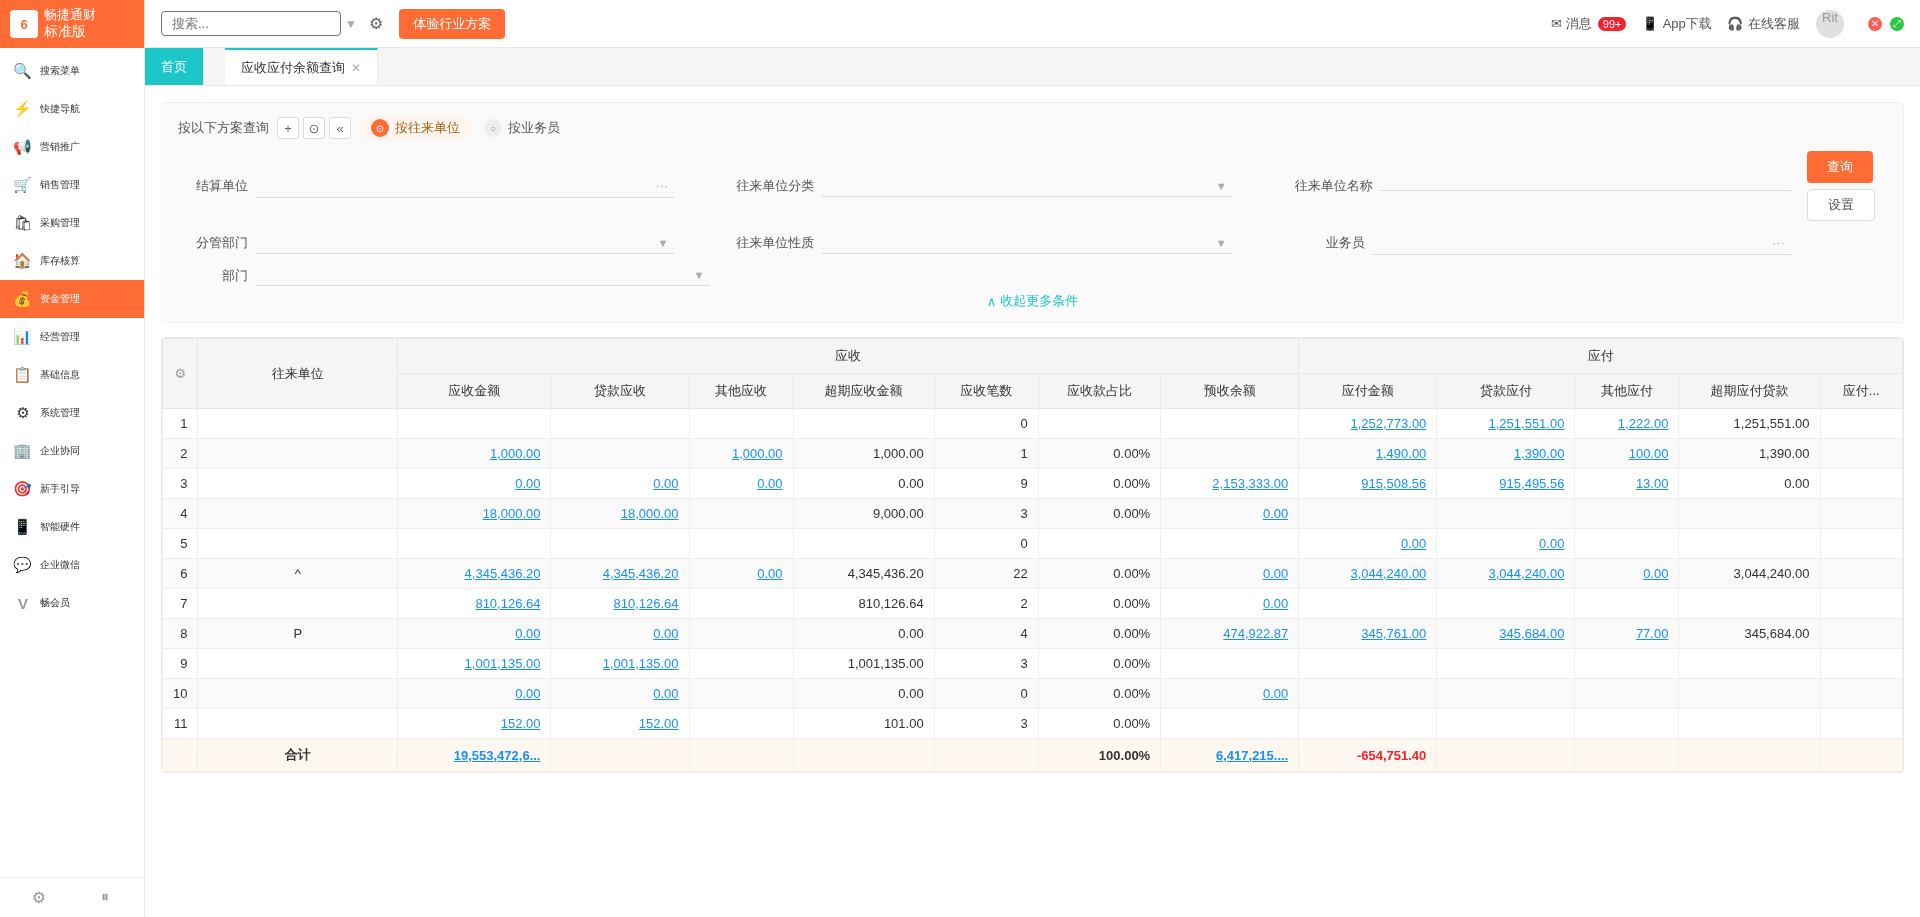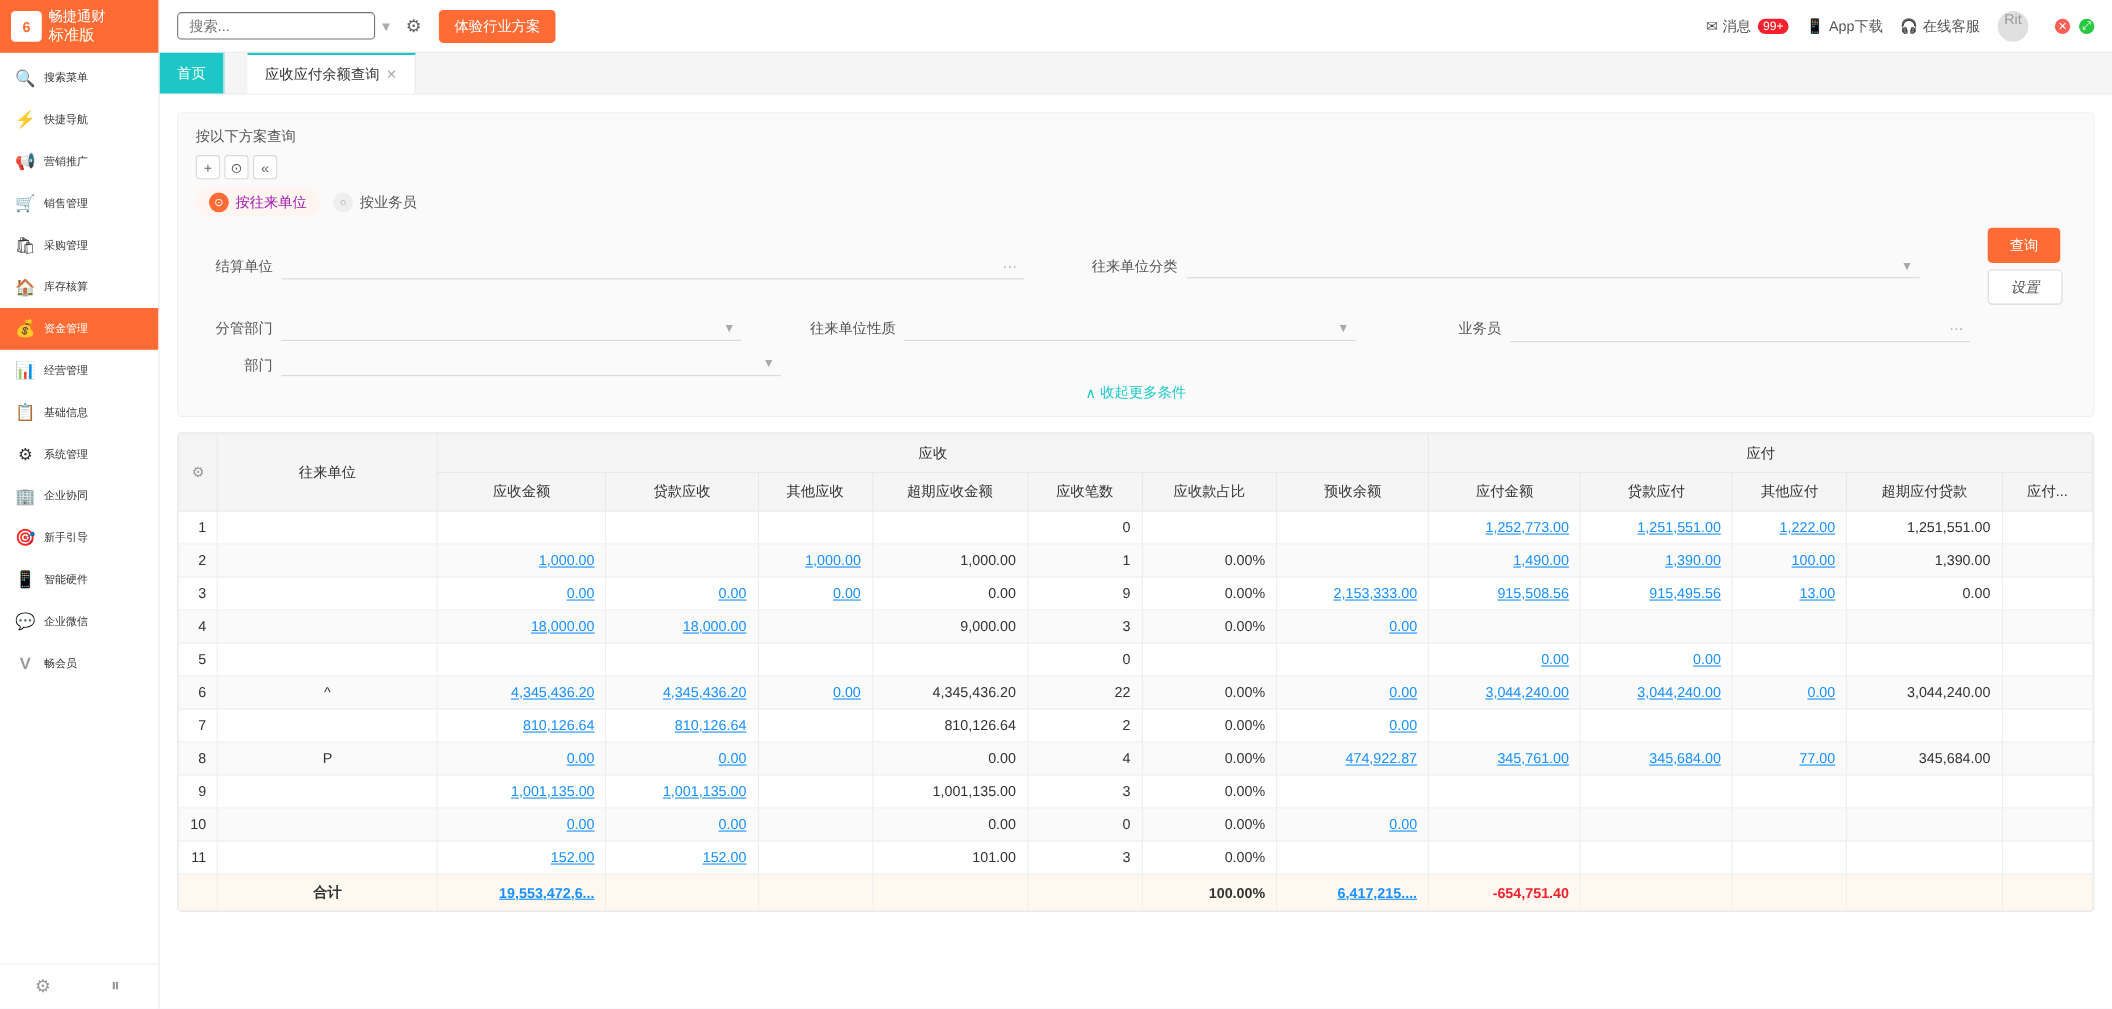--- a/index.html
+++ b/index.html
@@ -39,30 +39,30 @@
 
     
     .page-content { flex: 1; overflow-y: auto; background: #fff; padding: 16px; }
     .page-header { display: flex; align-items: center; justify-content: space-between; margin-bottom: 14px; }
     .page-title { font-size: 16px; font-weight: bold; color: #333; }
     .page-actions { display: flex; gap: 8px; }
     .page-action-btn { display: flex; align-items: center; gap: 4px; color: #1ec7c7; cursor: pointer; font-size: 13px; }
 
     
     .filter-area { background: #fafafa; border: 1px solid #f0f0f0; border-radius: 4px; padding: 12px 16px; margin-bottom: 14px; }
-    .filter-scheme { display: flex; align-items: flex-start; gap: 8px; margin-bottom: 10px; flex-direction: column; }
+    .filter-scheme { display: flex; align-items: center; gap: 8px; margin-bottom: 10px; }
     .filter-scheme-label { color: #555; font-size: 13px; }
     .filter-scheme-icons { display: flex; gap: 4px; }
     .filter-icon-btn { width: 22px; height: 22px; border: 1px solid #d9d9d9; border-radius: 3px; display: flex; align-items: center; justify-content: center; cursor: pointer; color: #666; font-size: 13px; background: #fff; }
     .scheme-options { display: flex; gap: 0; }
     .scheme-option { display: flex; align-items: center; gap: 6px; padding: 4px 12px; cursor: pointer; border-radius: 14px; }
     .scheme-option.active { background: #fff5f0; }
     .scheme-option-icon { width: 18px; height: 18px; border-radius: 50%; background: #ff6b35; display: flex; align-items: center; justify-content: center; color: #fff; font-size: 10px; }
     .scheme-option-icon2 { width: 18px; height: 18px; border-radius: 50%; background: #eee; display: flex; align-items: center; justify-content: center; color: #999; font-size: 10px; }
-    .scheme-option-label { font-size: 13px; color: #a21caf; }
+    .scheme-option-label { font-size: 13px; color: #a16207; }
     .scheme-option-label2 { font-size: 13px; color: #555; }
 
     .filter-rows { display: flex; flex-direction: column; gap: 10px; }
     .filter-row { display: flex; align-items: center; gap: 16px; }
     .filter-field { display: flex; align-items: center; gap: 8px; flex: 1; }
     .filter-field-label { color: #555; white-space: nowrap; font-size: 13px; min-width: 70px; text-align: right; }
     .filter-input { flex: 1; border: none; border-bottom: 1px solid #d9d9d9; padding: 4px 6px; font-size: 13px; color: #333; background: transparent; outline: none; }
     .filter-select { flex: 1; display: flex; align-items: center; justify-content: space-between; border-bottom: 1px solid #d9d9d9; padding: 4px 6px; cursor: pointer; color: #333; }
     .filter-select-arrow { color: #aaa; font-size: 11px; }
     .collapse-btn { display: flex; align-items: center; gap: 4px; color: #1ec7c7; cursor: pointer; font-size: 13px; justify-content: center; margin-top: 6px; }
@@ -75,21 +75,21 @@
     .data-table .num-link { color: #1890ff; text-decoration: underline; cursor: pointer; }
     .data-table .num-cell { text-align: right; }
     .th-group { background: #e8f7f7; color: #1ec7c7; font-weight: bold; }
     .th-sub { background: #f5f5f5; }
     .row-even td { background: #fafafa; }
     .total-row td { background: #fff8f0; font-weight: bold; }
     .settings-icon-cell { color: #999; cursor: pointer; }
 
     
     .query-btn { background: #ff6b35; color: #fff; border: none; border-radius: 4px; padding: 7px 20px; cursor: pointer; font-size: 13px; display: block; margin-bottom: 6px; }
-    .set-btn { border: 1px solid #d9d9d9; background: #fff; color: #555; border-radius: 4px; padding: 6px 20px; cursor: pointer; font-size: 13px; display: block; font-style: italic; }
+    .set-btn { border: 1px solid #d9d9d9; background: #fff; color: #555; border-radius: 4px; padding: 6px 20px; cursor: pointer; font-size: 13px; display: block; }
 
     
     .window-controls { display: flex; gap: 8px; align-items: center; }
     .win-btn { width: 14px; height: 14px; border-radius: 50%; cursor: pointer; display: flex; align-items: center; justify-content: center; font-size: 10px; color: #fff; }
     .win-close { background: #ff5f57; }
     .win-expand { background: #28c840; }
   </style>
 </head>
 <body>
 
@@ -250,20 +250,24 @@
           </div>
           <div style="width:30px;flex-shrink:0;"></div>
           <div class="filter-field" style="flex:1.2;">
             <span class="filter-field-label">往来单位分类</span>
             <div class="filter-select">
               <span></span>
               <span class="filter-select-arrow">▼</span>
             </div>
           </div>
           <div style="width:30px;flex-shrink:0;"></div>
+          <div class="filter-field" style="flex:1.2;">
+            <span class="filter-field-label">往来单位名称</span>
+            <div class="filter-input"></div>
+          </div>
           <div style="width:80px;flex-shrink:0;">
             <button class="query-btn">查询</button>
             <button class="set-btn">设置</button>
           </div>
         </div>
         <div class="filter-row">
           <div class="filter-field" style="flex:1.2;">
             <span class="filter-field-label">分管部门</span>
             <div class="filter-select">
               <span></span>

